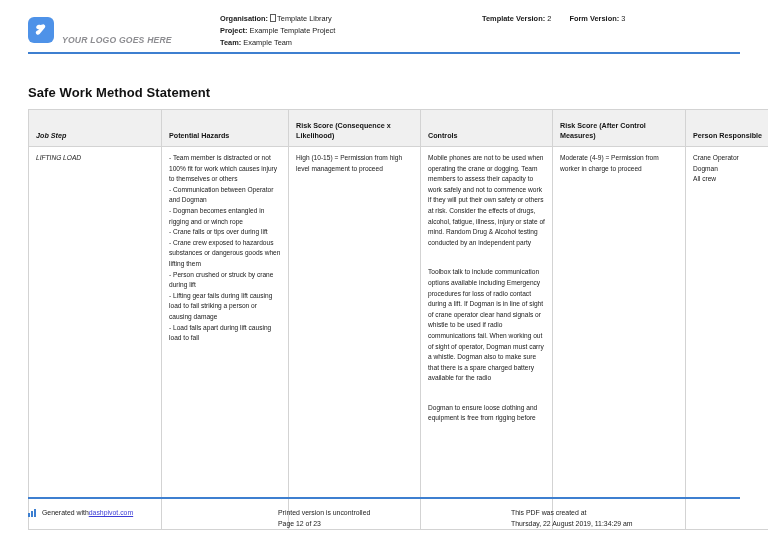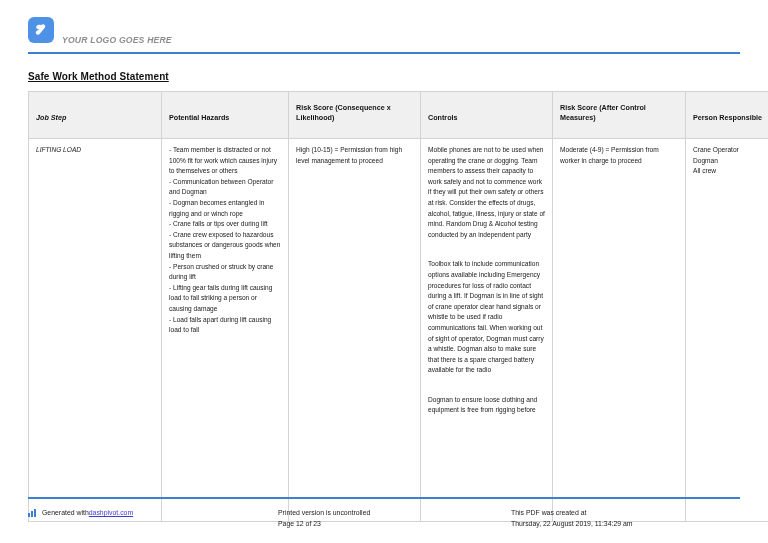--- a/index.html
+++ b/index.html
@@ -80,43 +80,42 @@
     position: absolute;
     left: 28px;
     right: 28px;
     top: 52px;
     height: 2px;
     background: #3d7fd0;
   }
 
   
   .section-title {
-    margin-top: 14px;
-    font-size: 10px;
+    margin-top: 28px;
+    font-size: 13px;
     font-weight: bold;
     color: #121212;
     letter-spacing: .1px;
-    text-decoration: underline;
   }
 
   
   table.swms {
     margin-top: 9px;
     width: 712px;
     border-collapse: collapse;
     table-layout: fixed;
   }
   table.swms th {
     background: #f0f0f0;
     border: 1px solid #d3d3d3;
     font-size: 7.2px;
     font-weight: bold;
     text-align: left;
     vertical-align: bottom;
-    padding: 6px 7px 15px 7px;
+    padding: 6px 7px 5px 7px;
     line-height: 10px;
     color: #141414;
     height: 25px;
   }
   table.swms td {
     border: 1px solid #d3d3d3;
     font-size: 6.6px;
     line-height: 10.6px;
     text-align: left;
     vertical-align: top;
@@ -187,22 +186,43 @@
 
     <div class="logo-block">
       <div class="logo-mark">
         <svg width="16" height="16" viewBox="0 0 16 16" aria-hidden="true">
           <path d="M10.6 2.2c1.6 0.6 2.2 2.4 1.2 3.6l-5.2 6.1c-1 1.2-2.9 1-3.6-0.5-0.7-1.4 0.2-2.6 1.3-3l1.9-0.7-1.6-0.6c-1.5-0.6-1.9-2.3-0.8-3.4 1-1 2.5-1 3.6-0.6z" fill="#ffffff"></path>
         </svg>
       </div>
       <div class="logo-text">YOUR LOGO GOES HERE</div>
     </div>
 
+    <div class="meta-col first">
+      <div class="meta-row">
+        <span class="meta-label">Organisation:</span>
+        <span class="tofu"></span><span class="meta-value">Template Library</span>
+      </div>
+      <div class="meta-row">
+        <span class="meta-label">Project:</span>
+        <span class="meta-value">Example Template Project</span>
+      </div>
+      <div class="meta-row">
+        <span class="meta-label">Team:</span>
+        <span class="meta-value">Example Team</span>
+      </div>
+    </div>
 
     <div class="meta-col second">
+      <div class="meta-row">
+        <span class="meta-label">Template Version:</span>
+        <span class="meta-value">2</span>
+        <span class="meta-gap"></span>
+        <span class="meta-label">Form Version:</span>
+        <span class="meta-value">3</span>
+      </div>
     </div>
   </div>
 
   <div class="rule-top"></div>
 
   <div class="section-title">Safe Work Method Statement</div>
 
   <table class="swms">
     <thead>
       <tr>

